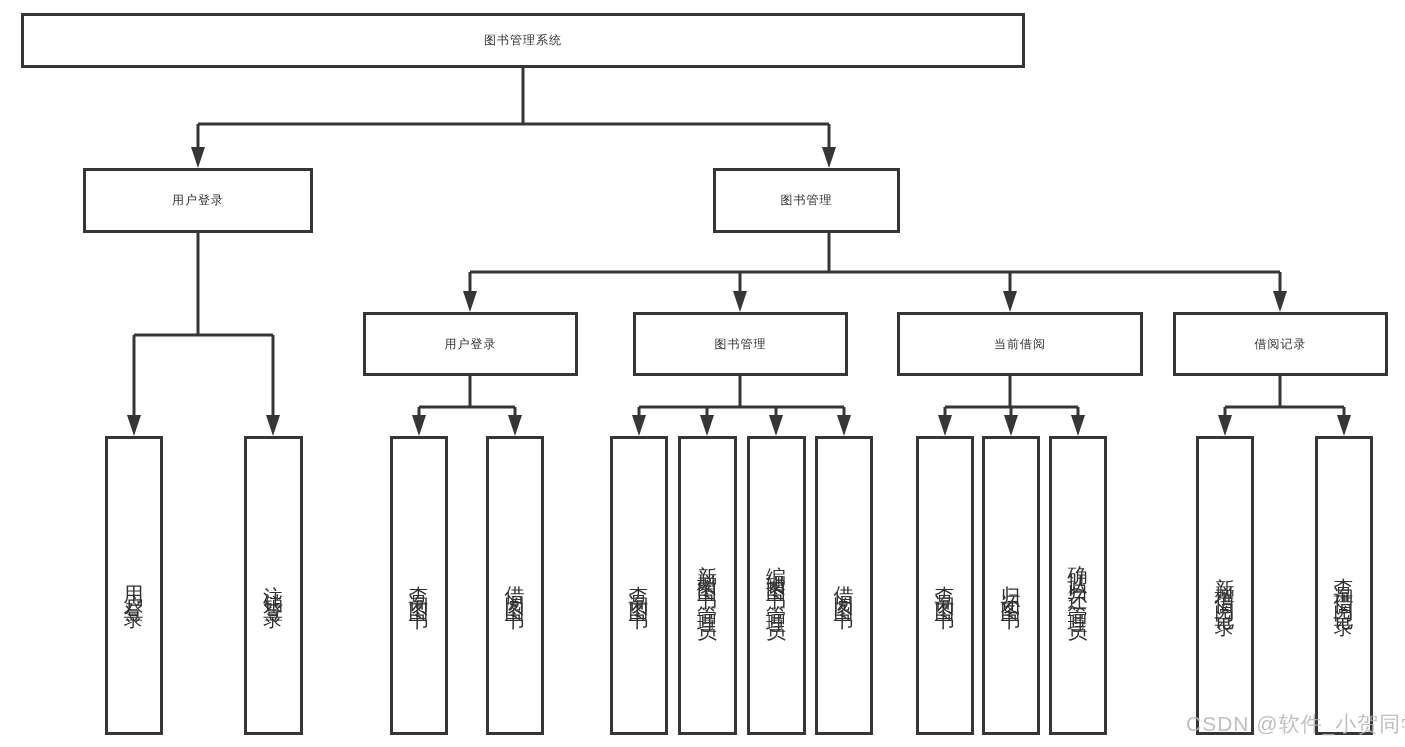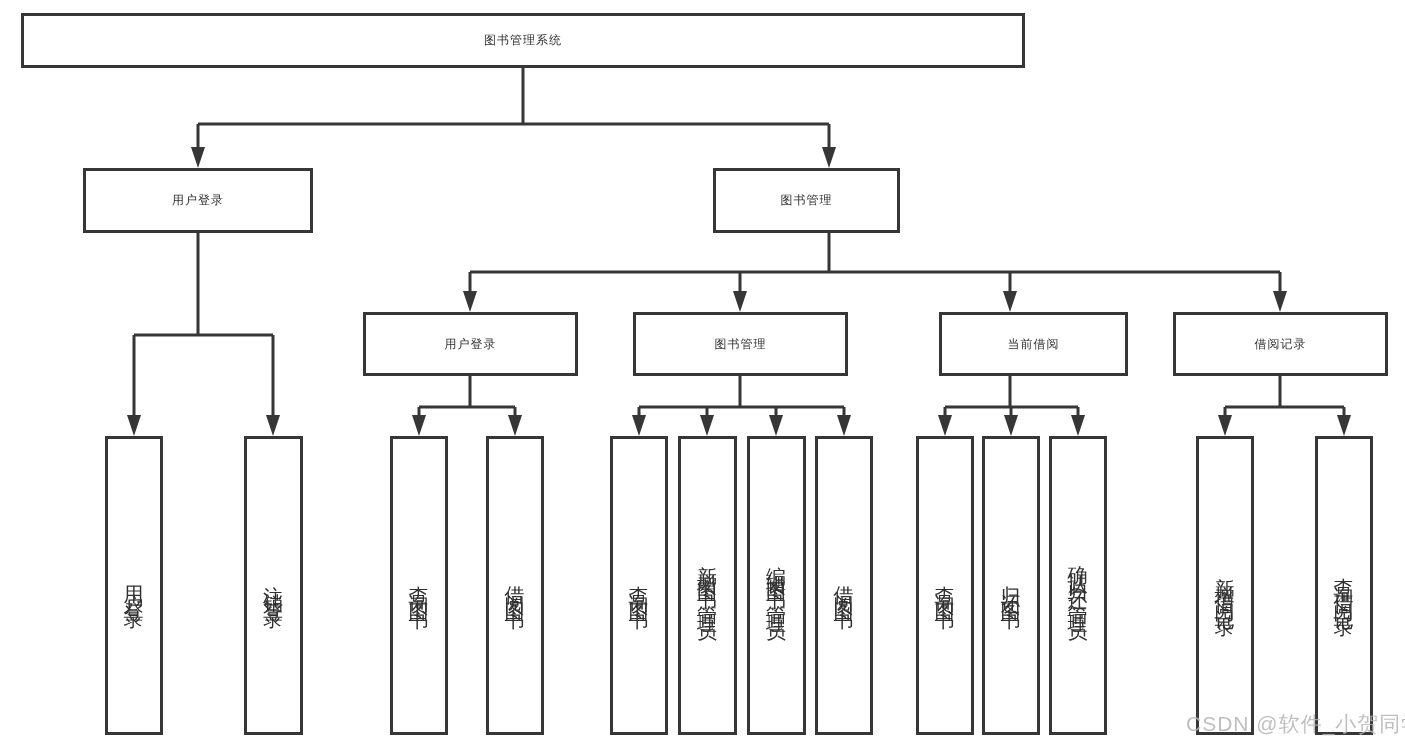--- a/index.html
+++ b/index.html
@@ -93,21 +93,21 @@
   <div class="node h" style="left:713px;top:168px;width:187px;height:65px">
     <span>图书管理</span>
   </div>
 
   <div class="node h" style="left:363px;top:312px;width:215px;height:64px">
     <span>用户登录</span>
   </div>
   <div class="node h" style="left:633px;top:312px;width:215px;height:64px">
     <span>图书管理</span>
   </div>
-  <div class="node h" style="left:939px;top:312px;width:189px;height:64px">
+  <div class="node h" style="left:897px;top:312px;width:246px;height:64px">
     <span>当前借阅</span>
   </div>
   <div class="node h" style="left:1173px;top:312px;width:215px;height:64px">
     <span>借阅记录</span>
   </div>
 
   <div class="node vbox" style="left:105px;top:436px;width:58px;height:299px">
     <span>用户登录</span>
   </div>
   <div class="node vbox" style="left:244px;top:436px;width:59px;height:299px">

